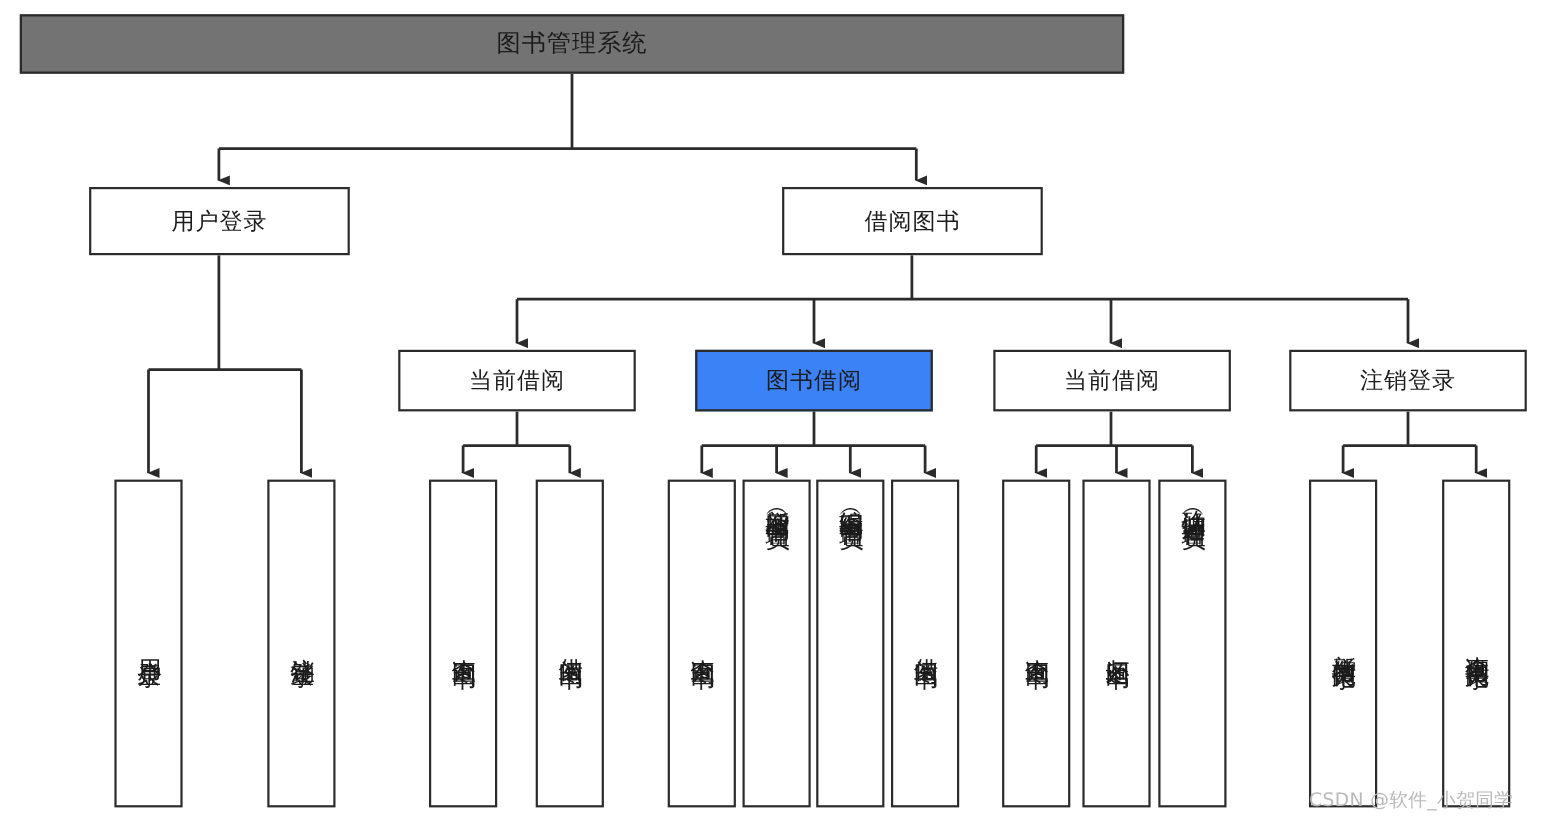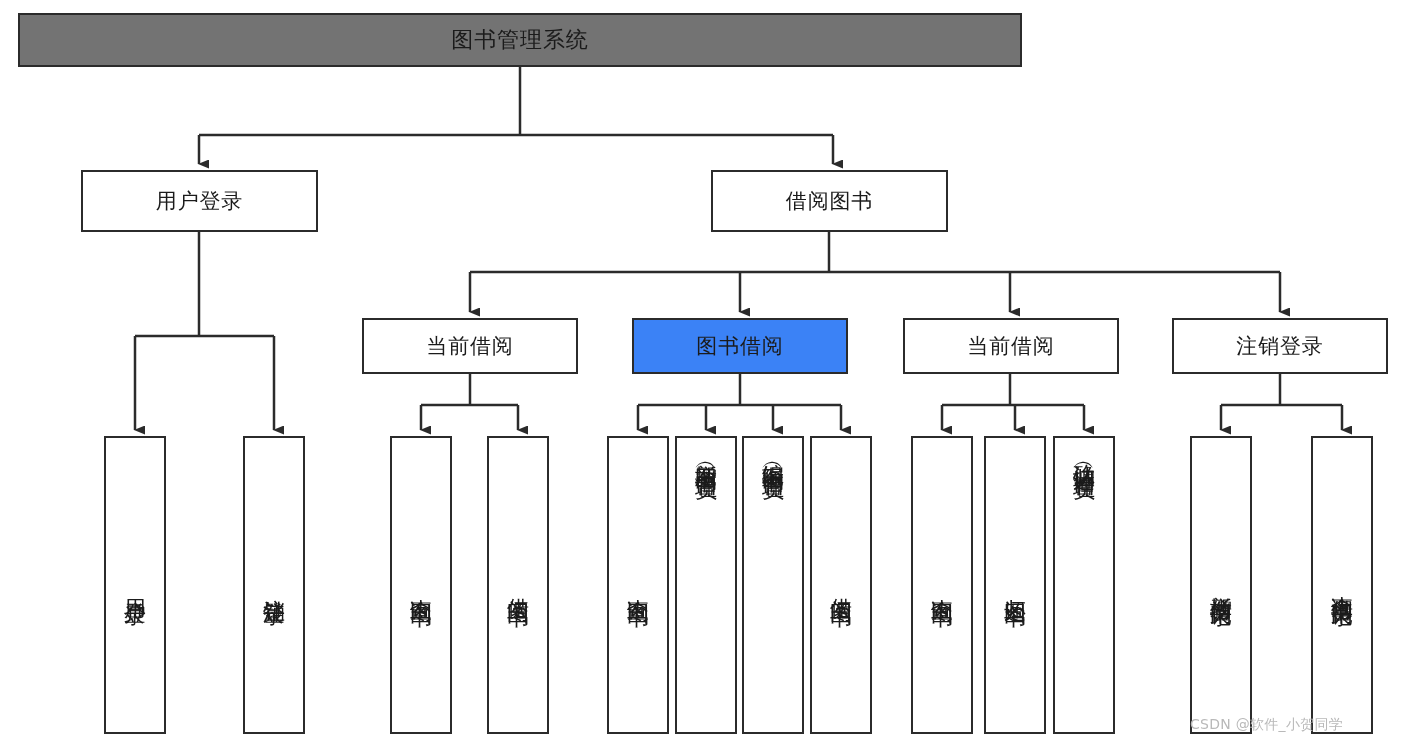--- a/index.html
+++ b/index.html
@@ -65,21 +65,21 @@
     letter-spacing: 0.10em;
     line-height: 1;
   }
   .node.vert.centered {
     align-items: center;
     padding-top: 0;
   }
   #watermark {
     position: absolute;
     z-index: 5;
-    font-size: 14px;
+    font-size: 17px;
     color: #b9b9b9;
     white-space: nowrap;
     letter-spacing: 0.02em;
     pointer-events: none;
   }
 </style>
 </head>
 <body>
 
 <div id="diagram-root" style="background: rgb(255, 255, 255);">

